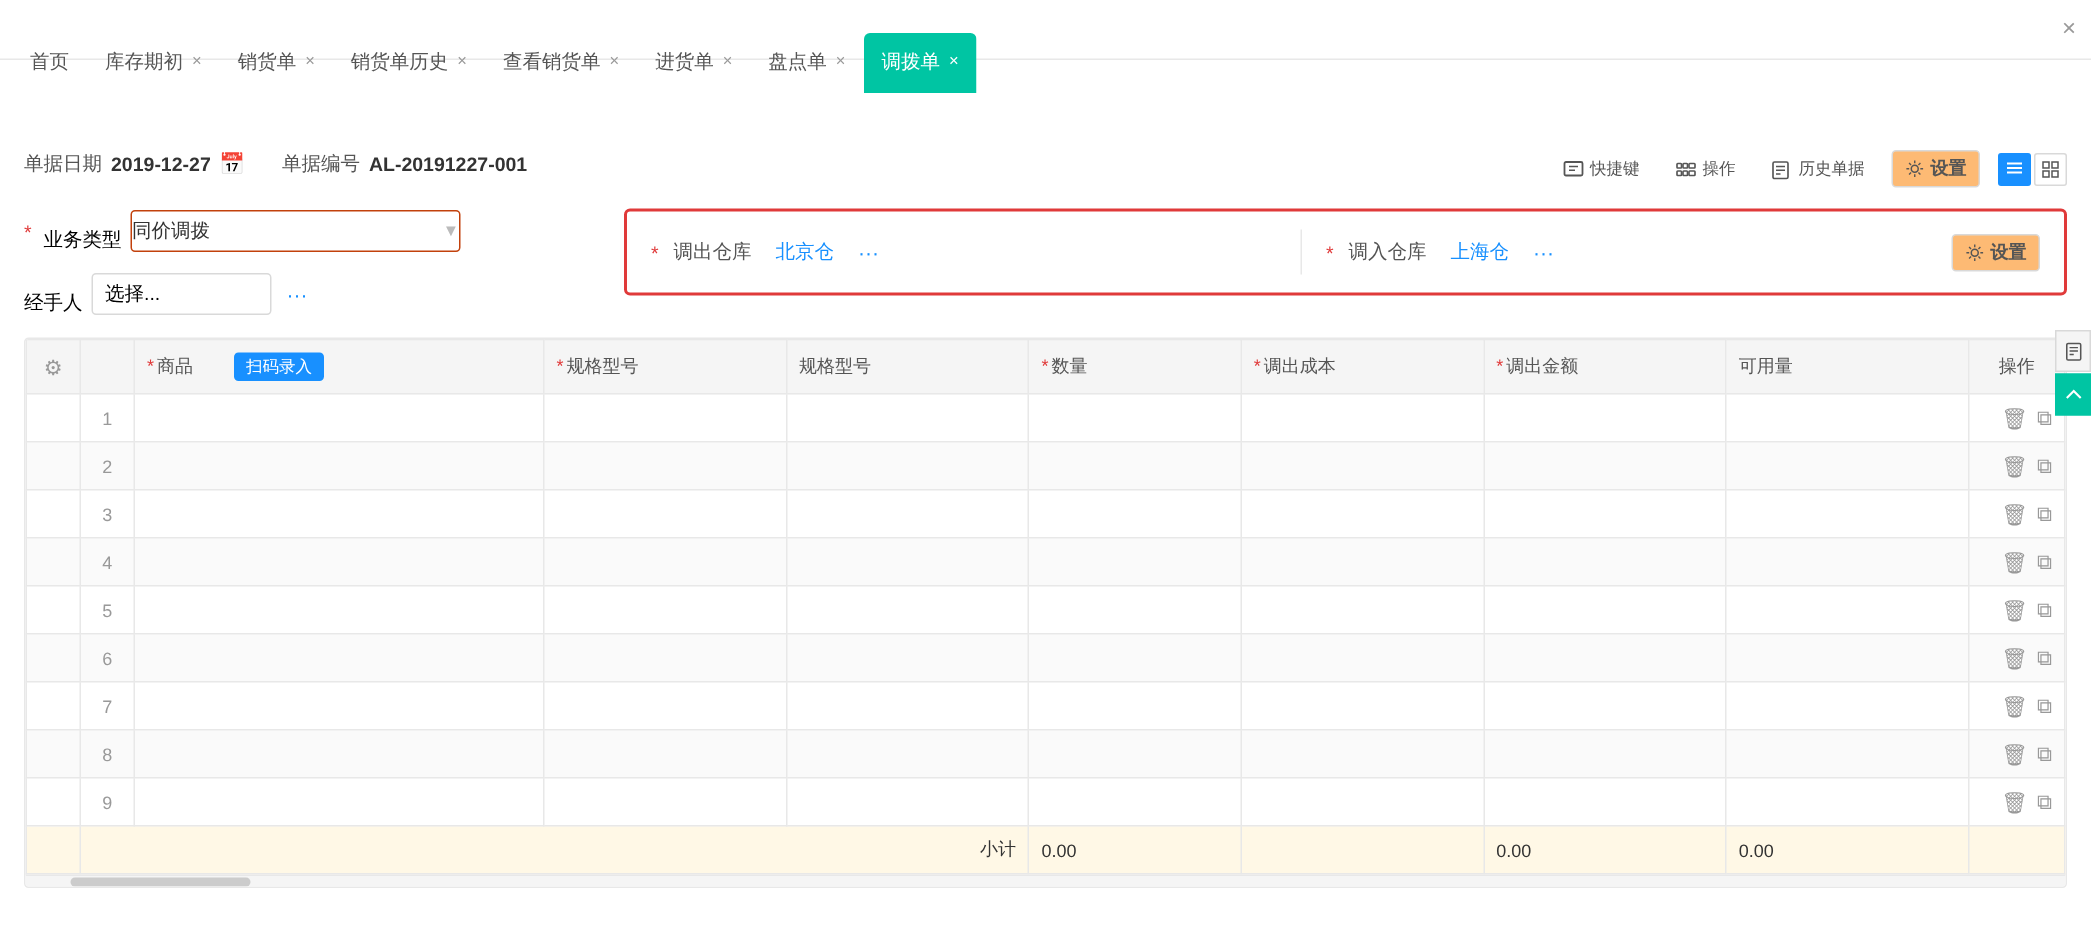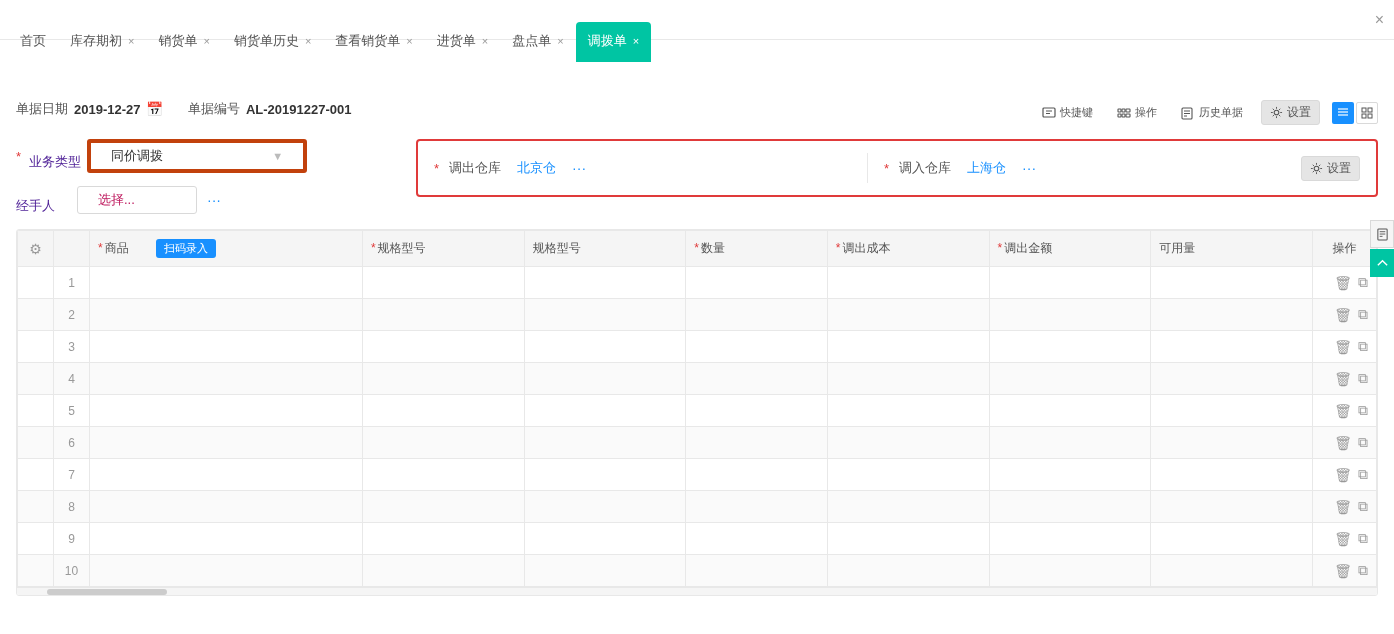--- a/index.html
+++ b/index.html
@@ -69,23 +69,23 @@
       display: flex; align-items: center; gap: 12px;
     }
     .action-btn {
       display: flex; align-items: center; gap: 4px;
       color: #555; font-size: 11px; cursor: pointer;
       padding: 3px 6px; border-radius: 3px;
     }
     .action-btn svg { width: 14px; height: 14px; }
     .btn-settings {
       display: flex; align-items: center; gap: 4px;
-      background: #e5e5e5; border: 1px solid #d9d9d9;
+      background: #fdba74; border: 1px solid #d9d9d9;
       border-radius: 3px; padding: 3px 8px;
-      font-size: 12px; color: #555; cursor: pointer;
+      font-size: 12px; color: #555; cursor: pointer; font-weight: bold;
     }
 
     
     .form-section {
       display: flex; gap: 20px;
       margin-bottom: 14px;
       align-items: flex-start;
     }
     .form-left {
       flex: 0 0 380px;
@@ -96,26 +96,26 @@
       border-radius: 4px;
       padding: 12px 16px;
       display: flex; align-items: center; gap: 0;
     }
     .form-field {
       display: flex; align-items: center; gap: 6px;
       margin-bottom: 12px;
     }
     .form-field:last-child { margin-bottom: 0; }
     .required-star { color: #e03a3a; margin-right: 2px; }
-    .field-label { color: #4c1d95; white-space: nowrap; margin-top: 12px; }
+    .field-label { color: #000000; white-space: nowrap; margin-top: 12px; }
     .field-value {
       flex: 1;
       display: flex; align-items: center;
-      border: 4px solid #c2410c; border-radius: 3px;
-      padding: 4px 20px; background: #fff;
+      border: 1px solid #c2410c; border-radius: 3px;
+      padding: 4px 0; background: #fff;
       min-width: 180px; max-width: 220px;
       justify-content: space-between;
     }
     .field-value .val-text { color: #333; }
     .field-value .dropdown-icon { color: #bbb; font-size: 11px; }
     .warehouse-field {
       display: flex; align-items: center; gap: 8px;
       flex: 1;
     }
     .warehouse-field .wh-label { color: #555; white-space: nowrap; }
@@ -331,21 +331,21 @@
         <span class="required-star">*</span>
         <span class="field-label">业务类型</span>
         <div class="field-value">
           <span class="val-text">同价调拨</span>
           <span class="dropdown-icon">▼</span>
         </div>
       </div>
 
       <div class="form-field" style="margin-top:4px;">
         <span class="field-label">经手人</span>
-        <span class="person-select" style="margin-left:16px;border:1px solid #d9d9d9;border-radius:3px;padding:4px 20px;min-width:120px;color:#be185d;">选择...</span>
+        <span class="person-select" style="margin-left:0;border:1px solid #d9d9d9;border-radius:3px;padding:4px 8px;min-width:120px;color:#000000;">选择...</span>
         <span class="person-more">···</span>
       </div>
     </div>
 
     <div class="form-right">
       <div class="warehouse-field">
         <span class="required-star">*</span>
         <span class="wh-label">调出仓库</span>
         <span class="wh-value" style="margin-left:8px;">北京仓</span>
         <span class="wh-more" style="margin-left:8px;">···</span>
@@ -552,38 +552,34 @@
             <td class="cost-col"></td>
             <td class="amount-col"></td>
             <td class="avail-col"></td>
             <td class="op-cell">
               <div class="op-icons">
                 <span class="op-icon">🗑</span>
                 <span class="op-icon">⧉</span>
               </div>
             </td>
           </tr>
-        <tr>
-            <td class="gear-cell"></td>
-            <td class="row-num">10</td>
-            <td class="product-col"></td>
-            <td class="unit-col"></td>
-            <td class="spec-col"></td>
-            <td class="qty-col"></td>
-            <td class="cost-col"></td>
-            <td class="amount-col"></td>
-            <td class="avail-col"></td>
-            <td class="op-cell">
-              <div class="op-icons">
-                <span class="op-icon">🗑</span>
-                <span class="op-icon">⧉</span>
-              </div>
-            </td>
-          </tr>
-
+
+        <tr class="subtotal-row">
+          <td class="gear-cell"></td>
+          <td colspan="4" style="text-align:right;padding-right:8px;background:#fff8e6;">小计</td>
+          <td class="qty-col" style="background:#fff8e6;">0.00</td>
+          <td class="cost-col" style="background:#fff8e6;"></td>
+          <td class="amount-col" style="background:#fff8e6;">
+            <span>0.00</span>
+          </td>
+          <td class="avail-col" style="background:#fff8e6;">
+            <span>0.00</span>
+          </td>
+          <td class="op-cell" style="background:#fff8e6;"></td>
+        </tr>
       </tbody>
     </table>
     <div class="scrollbar-row">
       <div class="scrollbar-thumb"></div>
     </div>
   </div>
 
 </div>
 
 <div style="position:fixed;right:0;top:220px;display:flex;flex-direction:column;gap:1px;">

